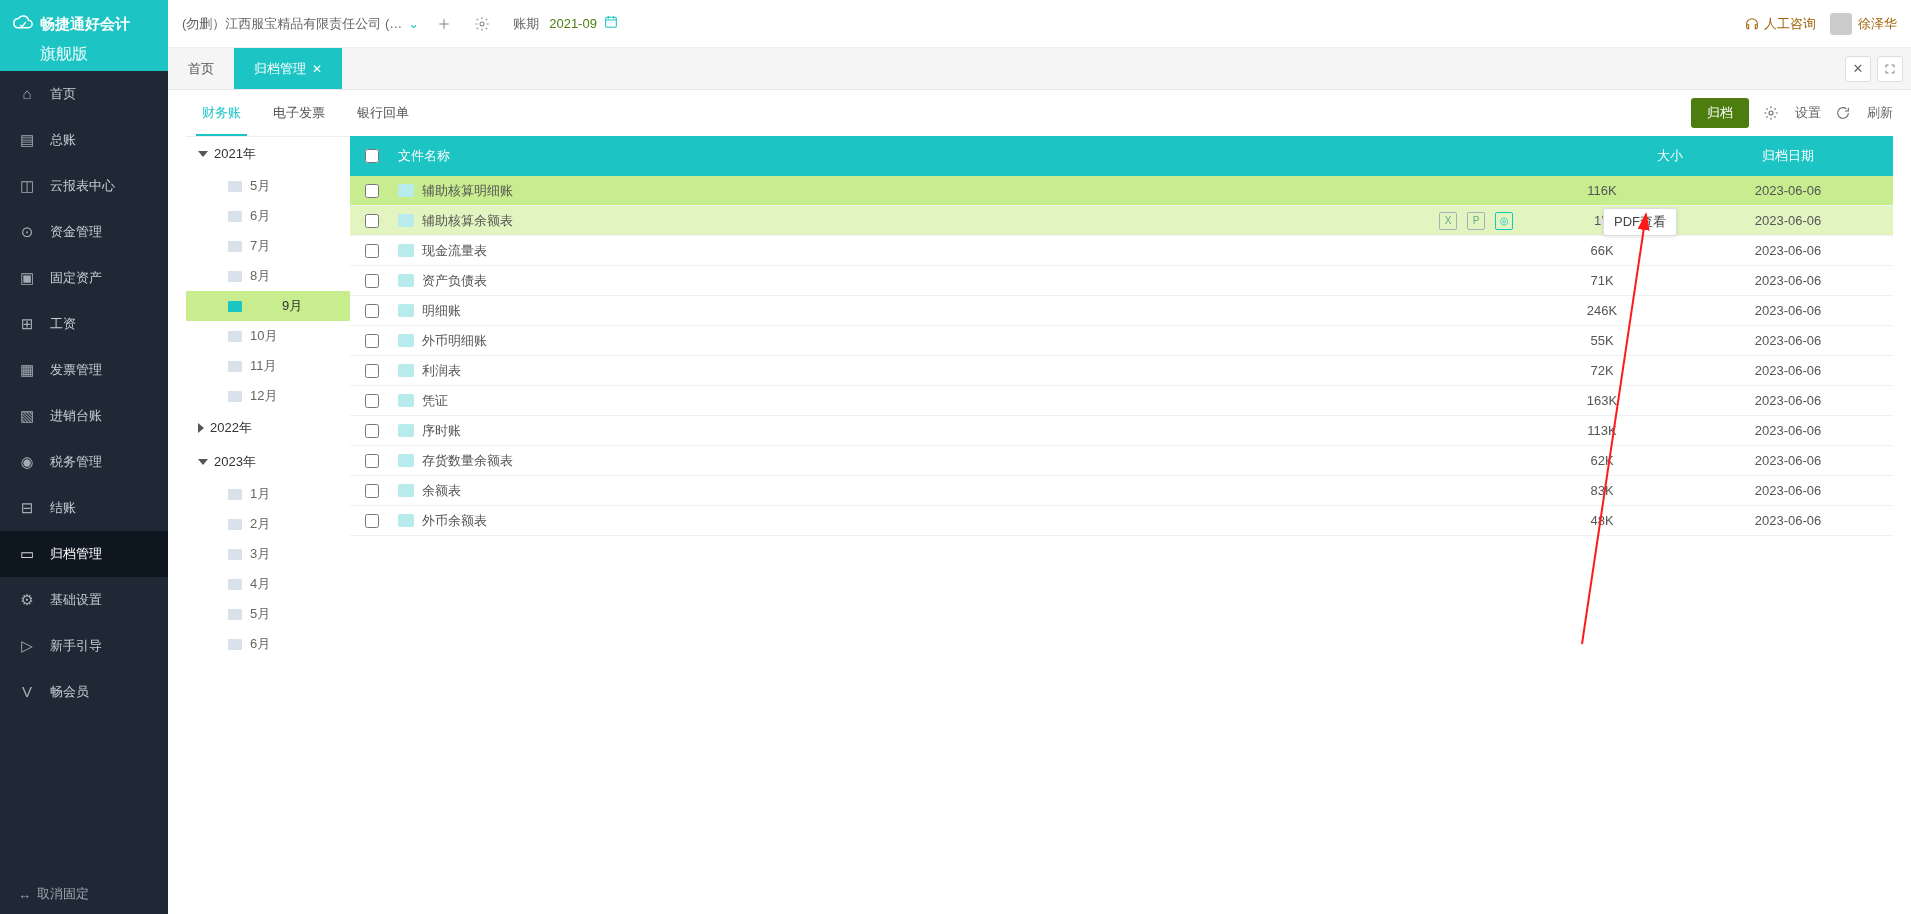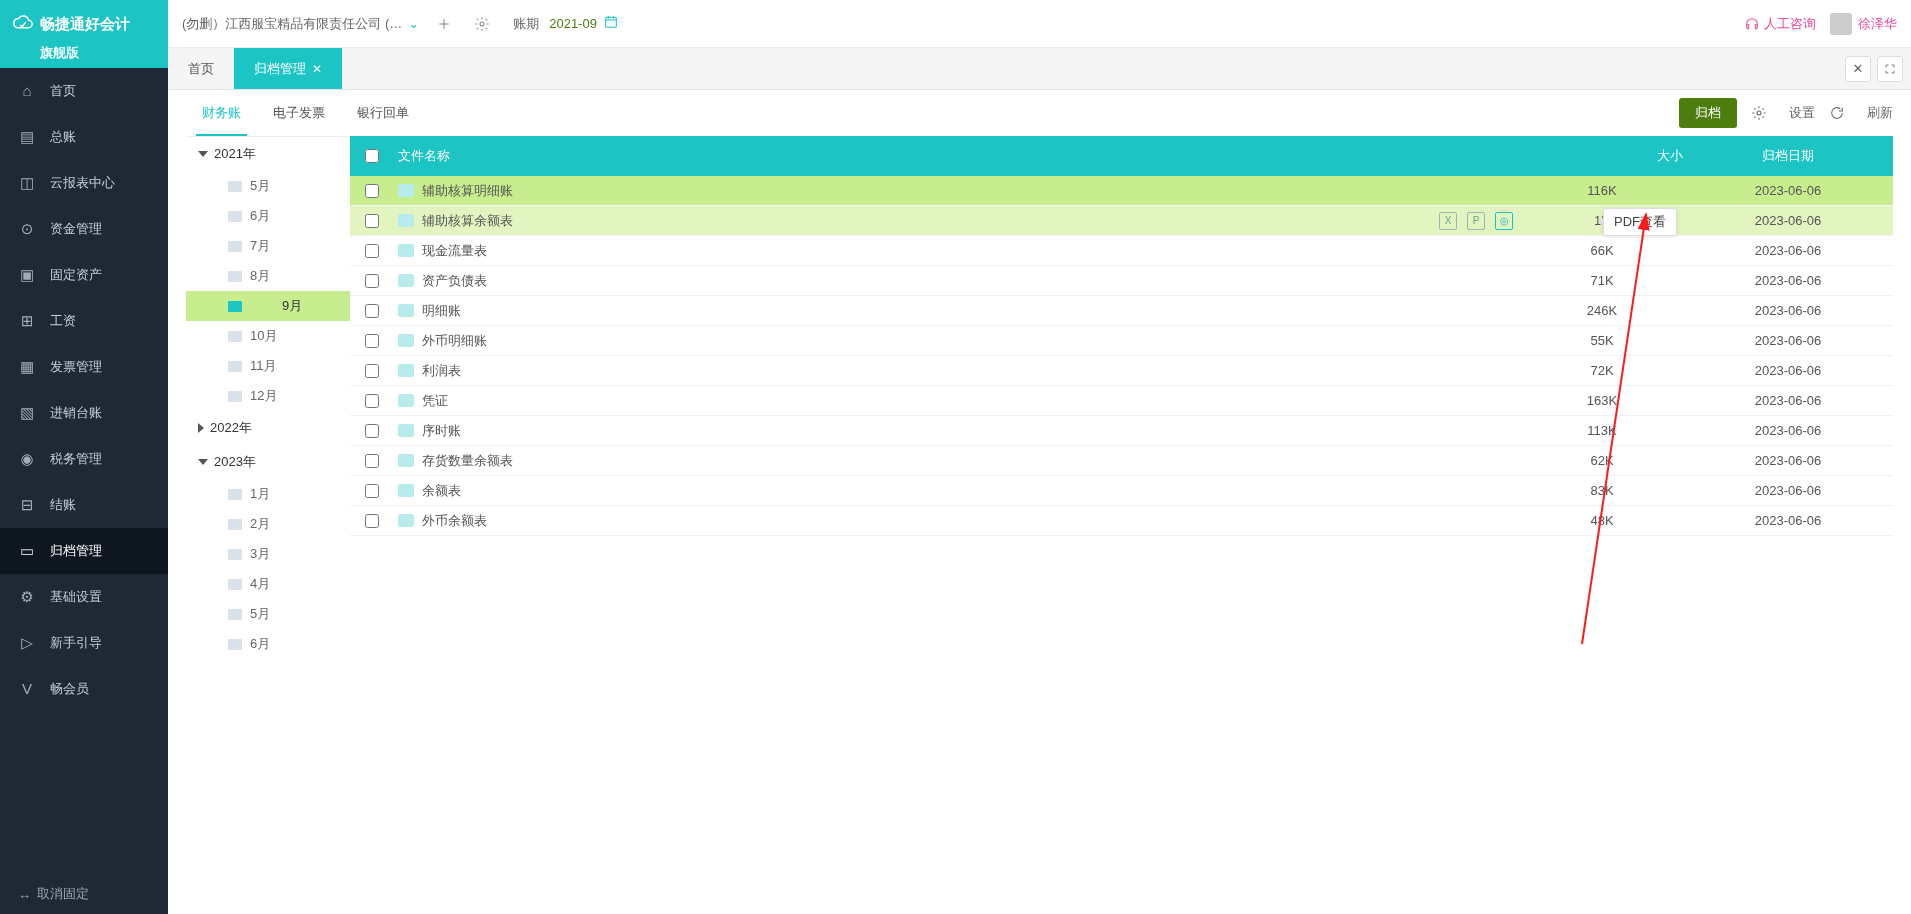--- a/index.html
+++ b/index.html
@@ -23,21 +23,21 @@
 
 
 .topbar { height: 48px; display: flex; align-items: center; padding: 0 14px; border-bottom: 1px solid #eee; }
 .company-sel { color: #666; display: flex; align-items: center; cursor: pointer; }
 .company-sel .chev { color: #1cc4c4; margin-left: 6px; }
 .top-icon { width: 26px; height: 26px; margin-left: 12px; display: flex; align-items: center; justify-content: center; color: #888; cursor: pointer; }
 .period-label { margin-left: 18px; color: #666; }
 .period-val { margin-left: 10px; color: #4d7c0f; }
 .cal-icon { color: #1cc4c4; margin-left: 6px; }
 .top-spacer { flex: 1; }
-.top-right { display: flex; align-items: center; gap: 14px; color: #ec4899; }
+.top-right { display: flex; align-items: center; gap: 14px; color: #a16207; }
 .avatar { width: 22px; height: 22px; background: #ccc; border-radius: 3px; }
 
 
 .tabstrip { height: 42px; background: #f5f5f5; display: flex; align-items: stretch; border-bottom: 1px solid #e6e6e6; }
 .tab { padding: 0 20px; display: flex; align-items: center; cursor: pointer; color: #555; }
 .tab.active { background: #1cc4c4; color: #fff; }
 .tab .close { margin-left: 6px; font-size: 12px; }
 .tabstrip-right { margin-left: auto; display: flex; align-items: center; gap: 6px; padding-right: 8px; }
 .tabstrip-right .sq { width: 26px; height: 26px; border: 1px solid #ddd; border-radius: 3px; display: flex; align-items: center; justify-content: center; cursor: pointer; color: #666; background:#fff;}
 
@@ -45,21 +45,21 @@
 .content { flex: 1; display: flex; min-height: 0; }
 
 
 .content-inner { flex: 1; display: flex; flex-direction: column; min-width: 0; }
 .subtab-row { display: flex; align-items: center; height: 46px; padding: 0 18px; }
 .subtab { padding: 0 16px; height: 100%; display: flex; align-items: center; cursor: pointer; color: #555; position: relative; }
 .subtab.active { color: #1cc4c4; }
 .subtab.active::after { content: ""; position: absolute; left: 10px; right: 10px; bottom: 0; height: 2px; background: #1cc4c4; }
 .toolbar { margin-left: auto; display: flex; align-items: center; gap: 14px; }
 .btn-primary { background: #4d7c0f; color: #fff; padding: 6px 16px; border-radius: 3px; cursor: pointer; }
-.toolbar-link { color: #666; cursor: pointer; display: flex; align-items: center; gap: 22px; }
+.toolbar-link { color: #666; cursor: pointer; display: flex; align-items: center; gap: 16px; }
 
 
 .body-split { flex: 1; display: flex; min-height: 0; padding: 0 18px 12px 18px; }
 
 
 .tree { width: 164px; border-top: 1px solid #eee; overflow-y: auto; font-size: 13px; }
 .tree-year { padding: 8px 0 8px 12px; cursor: pointer; color: #333; display:flex; align-items:center; gap:6px;}
 .tree-month { padding: 6px 0 6px 42px; cursor: pointer; color: #666; display:flex; align-items:center; gap:8px;}
 .tree-month.selected { background: #c7ed8f; color: #333; gap: 40px; }
 .tree-month .folder { width:14px; height:11px; background:#d9e2ea; border-radius:1px; display:inline-block;}
@@ -103,21 +103,21 @@
 <div class="app">
 
   <div class="sidebar">
     <div class="logo-area">
       <svg class="logo-icon" viewBox="0 0 24 24">
           <path d="M6 16a5 5 0 0 1 1-9.9A6 6 0 0 1 18 8a4 4 0 0 1 0 8H6z" fill="none" stroke="#fff" stroke-width="1.6"></path>
           <path d="M9 13l2 2 4-5" fill="none" stroke="#fff" stroke-width="1.6"></path>
         </svg>
       <span class="logo-text">畅捷通好会计</span>
     </div>
-    <div style="background:#1cc4c4;color:#eafcfc;font-size:13px;padding:0 18px 6px 40px;margin-top:-4px;font-weight:bold;">旗舰版</div>
+    <div style="background:#1cc4c4;color:#eafcfc;font-size:16px;padding:0 18px 6px 40px;margin-top:-4px;">旗舰版</div>
     <div class="nav" id="nav">
         <div class="nav-item">
           <span class="nav-icon" style="display:inline-flex;justify-content:center;">
             <span style="font-size:15px;">⌂</span>
           </span>
           <span>首页</span>
         </div>
         <div class="nav-item">
           <span class="nav-icon" style="display:inline-flex;justify-content:center;">
             <span style="font-size:15px;">▤</span>

